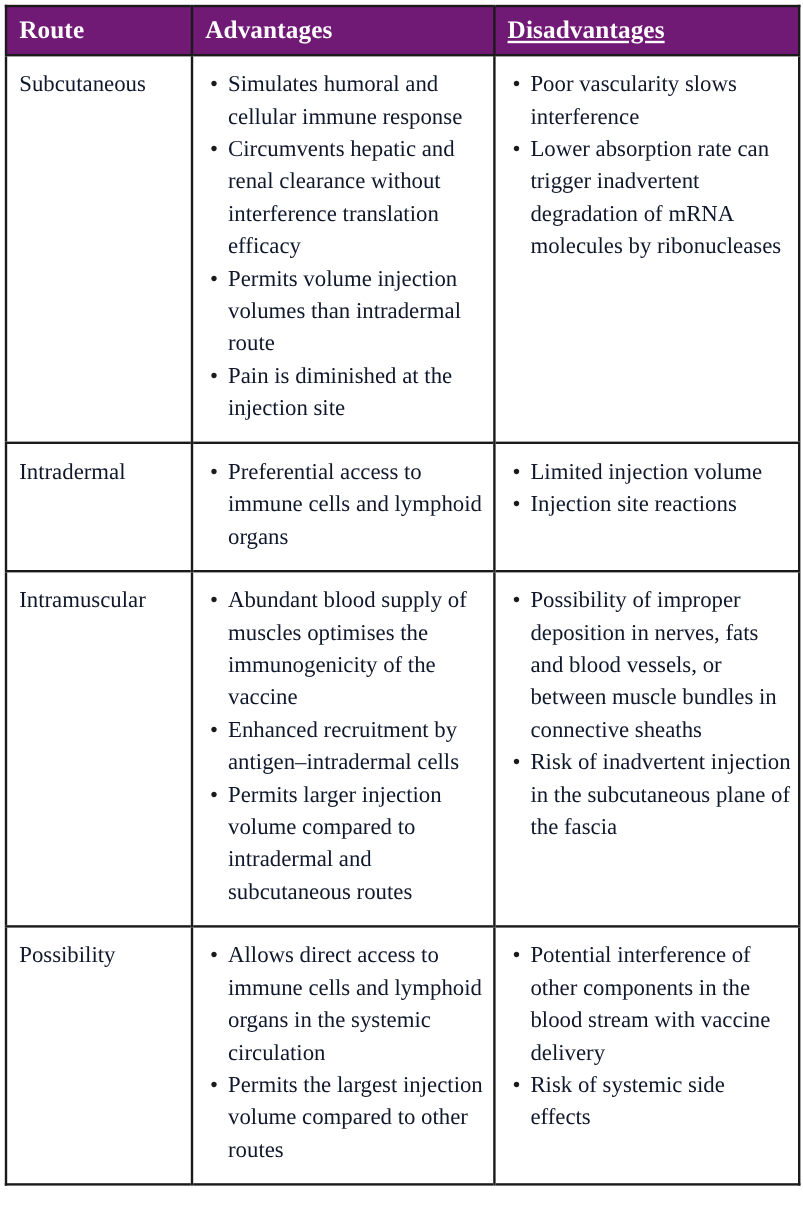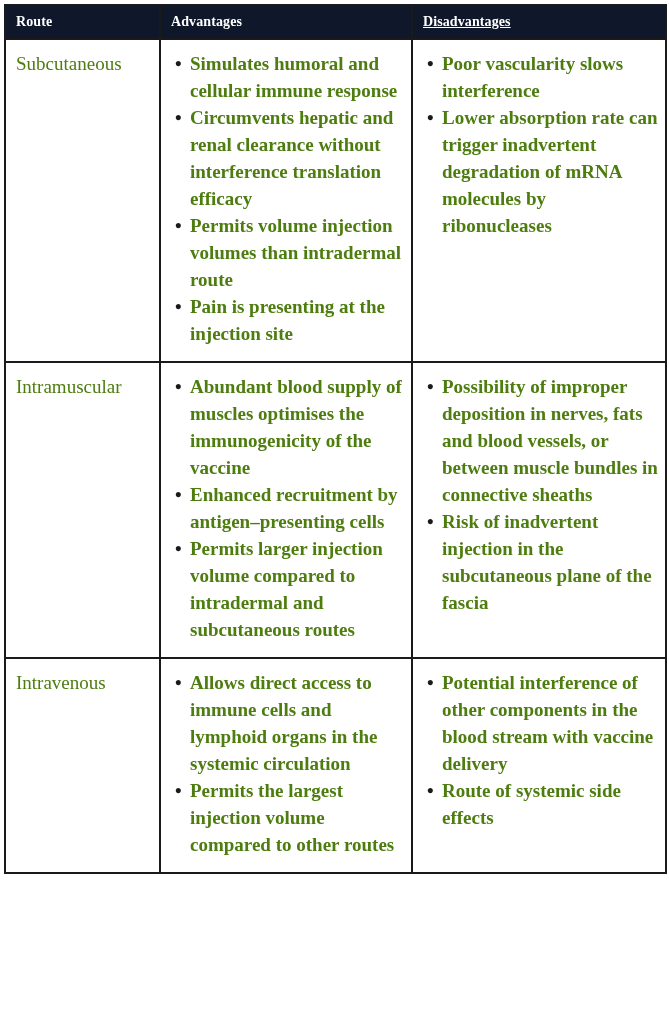--- a/index.html
+++ b/index.html
@@ -27,60 +27,59 @@
     border-collapse: collapse;
     table-layout: fixed;
     border: 2px solid #1a1a1a;
   }
 
   table.route-table col.col-route { width: 155px; }
   table.route-table col.col-adv   { width: 252px; }
   table.route-table col.col-dis   { width: 254px; }
 
   thead th {
-    background: #0f172a;
+    background: #701a75;
     color: #ffffff;
     font-weight: bold;
-    font-size: 14px;
+    font-size: 21px;
     line-height: 1.0;
     text-align: left;
     padding: 9px 8px 9px 10px;
     border-right: 2px solid #1a1a1a;
     border-bottom: 2px solid #1a1a1a;
     vertical-align: middle;
     letter-spacing: 0.1px;
   }
   thead th:last-child { border-right: none; text-decoration: underline; }
 
   tbody td {
     border-top: 2px solid #1a1a1a;
     border-right: 2px solid #1a1a1a;
     vertical-align: top;
     font-size: 19px;
     line-height: 27px;
-    color: #4d7c0f;
+    color: #0f172a;
     padding: 0;
   }
   tbody tr:first-child td { border-top: none; }
   tbody td:last-child { border-right: none; }
 
   td.route-cell {
     padding: 10px 6px 14px 10px;
     white-space: nowrap;
   }
 
   td.list-cell {
     padding: 10px 6px 14px 14px;
   }
 
   ul.bullets {
     list-style: none;
     margin: 0;
     padding: 0;
-    font-weight: bold;
   }
   ul.bullets > li {
     position: relative;
     padding-left: 15px;
     margin: 0 0 0 0;
   }
   ul.bullets > li::before {
     content: "\2022";
     position: absolute;
     left: 0;
@@ -108,56 +107,70 @@
       </tr>
     </thead>
     <tbody id="table-body">
         <tr>
           <td class="route-cell">Subcutaneous</td>
           <td class="list-cell">
             <ul class="bullets">
               <li>Simulates humoral and cellular immune response</li>
               <li>Circumvents hepatic and renal clearance without interference translation efficacy</li>
               <li>Permits volume injection volumes than intradermal route</li>
-              <li>Pain is presenting at the injection site</li>
+              <li>Pain is diminished at the injection site</li>
             </ul>
           </td>
           <td class="list-cell">
             <ul class="bullets">
               <li>Poor vascularity slows interference</li>
               <li>Lower absorption rate can trigger inadvertent degradation of mRNA molecules by ribonucleases</li>
             </ul>
           </td>
         </tr>
         <tr>
+          <td class="route-cell">Intradermal</td>
+          <td class="list-cell">
+            <ul class="bullets">
+              <li>Preferential access to immune cells and lymphoid organs</li>
+            </ul>
+          </td>
+          <td class="list-cell">
+            <ul class="bullets">
+              <li>Limited injection volume</li>
+              <li>Injection site reactions</li>
+            </ul>
+          </td>
+        </tr>
+        <tr>
           <td class="route-cell">Intramuscular</td>
           <td class="list-cell">
             <ul class="bullets">
               <li>Abundant blood supply of muscles optimises the immunogenicity of the vaccine</li>
-              <li>Enhanced recruitment by antigen–presenting cells</li>
+              <li>Enhanced recruitment by antigen–intradermal cells</li>
               <li>Permits larger injection volume compared to intradermal and subcutaneous routes</li>
             </ul>
           </td>
           <td class="list-cell">
             <ul class="bullets">
               <li>Possibility of improper deposition in nerves, fats and blood vessels, or between muscle bundles in connective sheaths</li>
               <li>Risk of inadvertent injection in the subcutaneous plane of the fascia</li>
             </ul>
           </td>
         </tr>
         <tr>
-          <td class="route-cell">Intravenous</td>
+          <td class="route-cell">Possibility</td>
           <td class="list-cell">
             <ul class="bullets">
               <li>Allows direct access to immune cells and lymphoid organs in the systemic circulation</li>
               <li>Permits the largest injection volume compared to other routes</li>
             </ul>
           </td>
           <td class="list-cell">
             <ul class="bullets">
               <li>Potential interference of other components in the blood stream with vaccine delivery</li>
-              <li>Route of systemic side effects</li>
+              <li>Risk of systemic side effects</li>
             </ul>
           </td>
         </tr>
       </tbody>
   </table>
 </div>
 
 </body></html>

